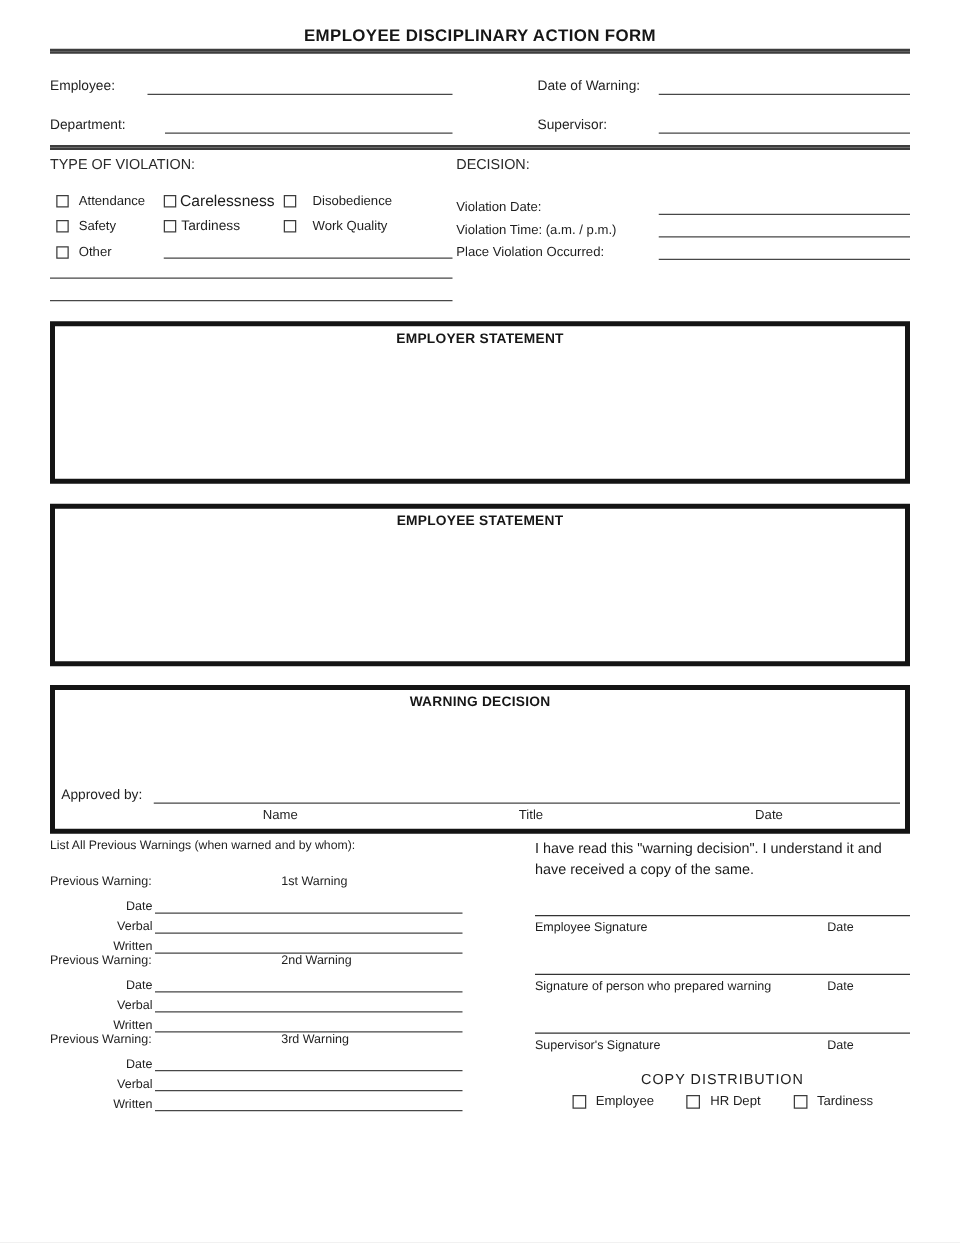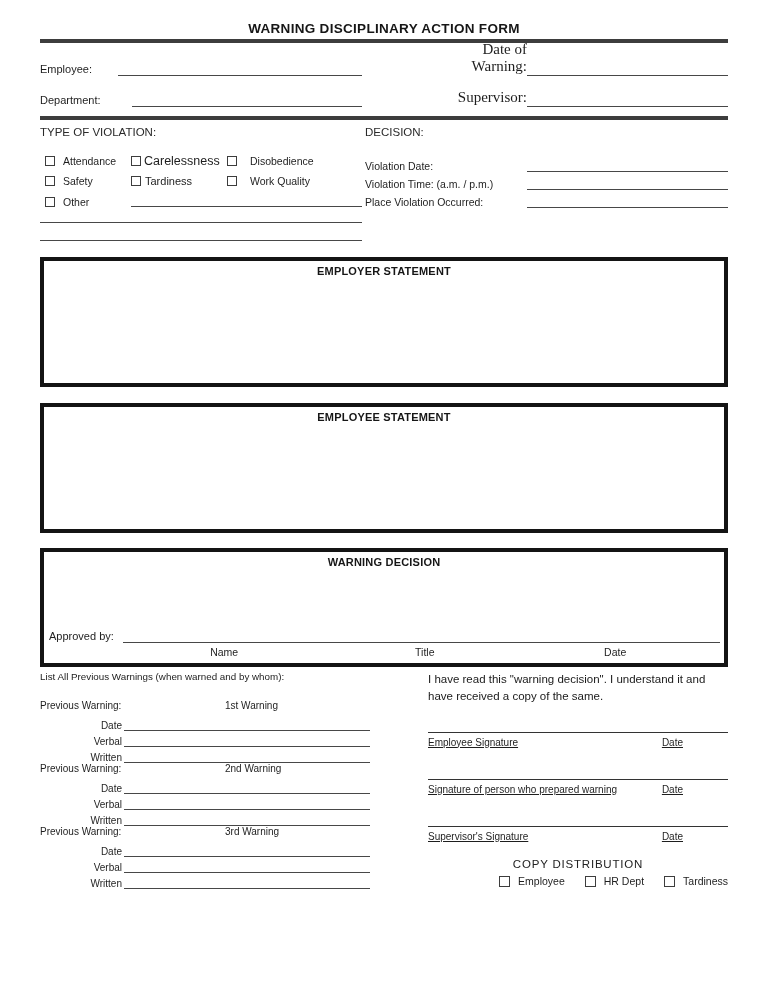--- a/index.html
+++ b/index.html
@@ -28,21 +28,21 @@
   .rule-a { margin-top:3px; }
   .rule-b { margin-top:9px; }
 
   .hf-row { display:flex; margin-top:12px; height:21px; align-items:flex-end; }
   .hf-row.second { margin-top:10px; }
   .hf-left { width:322px; display:flex; align-items:flex-end; }
   .hf-left .lbl { width:78px; font-size:11px; padding-bottom:1px; }
   .hf-left .lbl.wide { width:92px; }
   .hf-spacer { width:68px; }
   .hf-right { flex:1; display:flex; align-items:flex-end; }
-  .hf-right .lbl { width:97px; text-align:right; font-size:15px; padding-bottom:1px;font-family:Liberation Serif, serif; }
+  .hf-right .lbl { width:97px; text-align:left; font-size:11px; padding-bottom:1px; }
   .wline { flex:1; border-bottom:1.6px solid #474747; height:14px; }
 
   
   .vw { display:flex; margin-top:6px; }
   .vw-left { width:325px; }
   .vw-right { flex:1; }
   .sec-head { font-size:11.5px; color:#2a2a2a; height:14px; }
 
   .cb-grid {
     margin-top:14px; margin-left:5px; margin-right:3px;
@@ -107,33 +107,33 @@
   .pw-line { flex:1; border-bottom:1.5px solid #474747; height:12px; margin-left:2px; }
 
   .bot-right { flex:1; margin-left:58px; }
   .ack-text { font-size:11.5px; line-height:1.5; color:#1a1a1a; }
   .sig-block.s1 { margin-top:26px; }
   .sig-block.s2 { margin-top:31px; }
   .sig-block.s3 { margin-top:31px; }
   .sig-line { border-bottom:1.7px solid #333; height:0; }
   .sig-labels {
     display:flex; justify-content:space-between;
-    padding-right:45px; font-size:10px; margin-top:4px;text-decoration:underline;
+    padding-right:45px; font-size:10px; margin-top:4px;
   }
   .cd-head { text-align:center; font-size:11.5px; letter-spacing:.8px; margin-top:16px; color:#222; }
-  .cd-row { display:flex; justify-content:flex-end; gap:20px; margin-top:5px; font-size:11px; }
+  .cd-row { display:flex; justify-content:center; gap:26px; margin-top:5px; font-size:11px; }
   .cd-opt { display:flex; align-items:center; }
   .cd-opt .cbx { width:11px; height:11px; }
 </style>
 </head>
 <body>
 
 <div class="page">
 
-  <div class="title">WARNING DISCIPLINARY ACTION FORM</div>
+  <div class="title">EMPLOYEE DISCIPLINARY ACTION FORM</div>
   <div class="rule-double rule-a"></div>
 
   <div class="hf-row">
     <div class="hf-left">
       <span class="lbl">Employee:</span>
       <span class="wline"></span>
     </div>
     <div class="hf-spacer"></div>
     <div class="hf-right">
       <span class="lbl">Date of Warning:</span>

